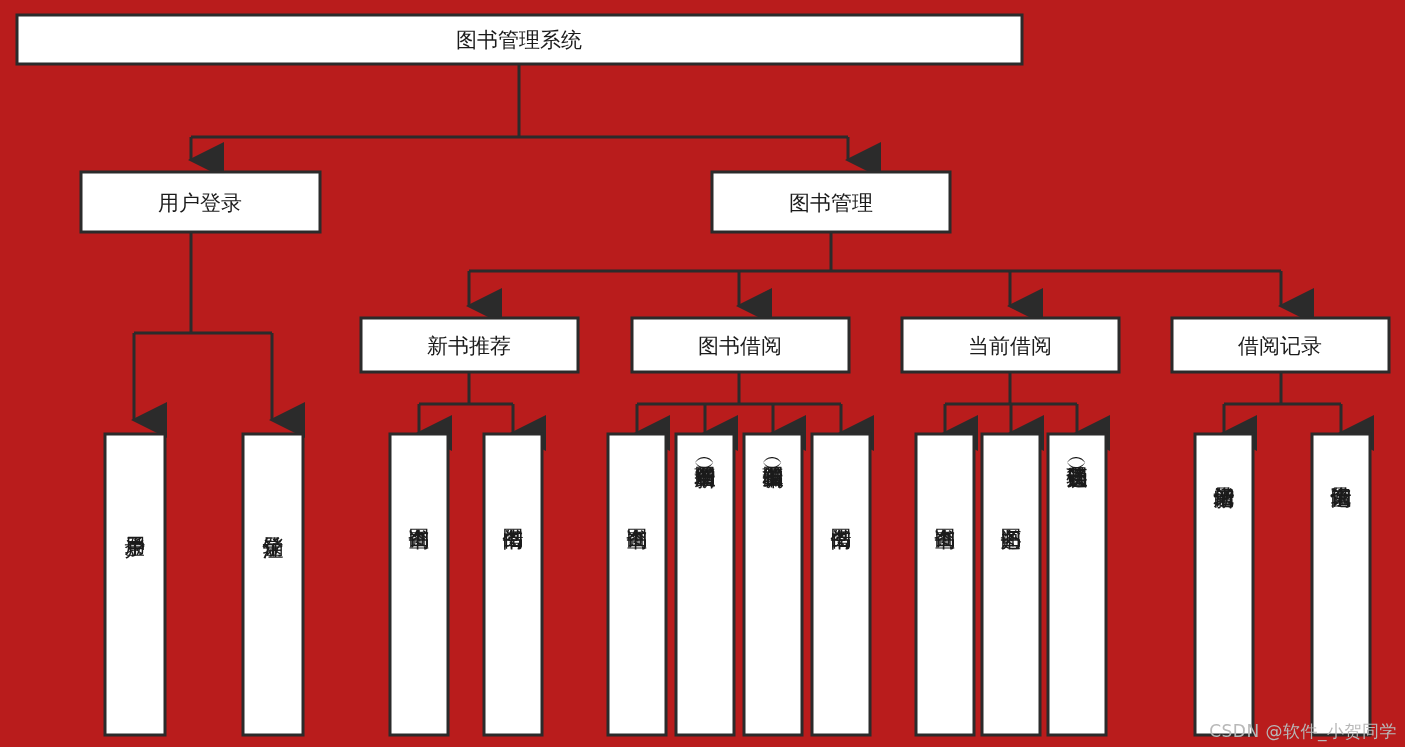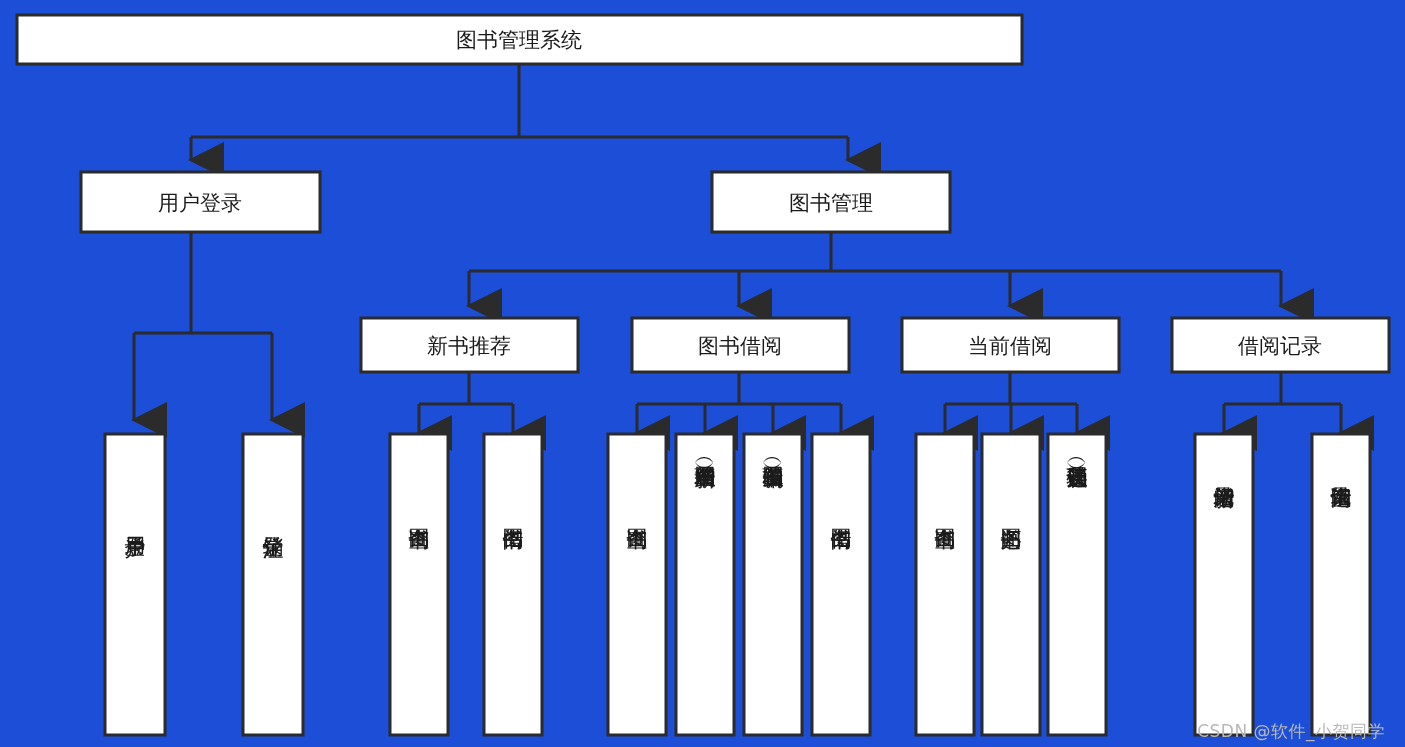--- a/index.html
+++ b/index.html
@@ -1,27 +1,27 @@
 <!DOCTYPE html>
 <html><head>
 <meta charset="utf-8">
 <style>
   html,body{margin:0;padding:0;background:#ffffff;}
   body{width:1405px;height:747px;overflow:hidden;
        font-family:"DejaVu Sans","Liberation Sans",sans-serif;}
-  #stage{position:relative;width:1405px;height:747px;background:#1d4ed8;}
+  #stage{position:relative;width:1405px;height:747px;background:#b91c1c;}
   svg.diagram{position:absolute;left:0;top:0;width:1405px;height:747px;}
   .node-rect{fill:#ffffff;stroke:#2b2b2b;stroke-width:3;}
   .conn{stroke:#2b2b2b;stroke-width:3;fill:none;}
   .arrowhead{fill:#2b2b2b;}
   .node-label{font-family:"DejaVu Sans","Liberation Sans",sans-serif;
               fill:#1b1b1b;font-size:21px;text-anchor:middle;}
   .node-label-v{font-family:"DejaVu Sans","Liberation Sans",sans-serif;
                 fill:#1b1b1b;font-size:21px;text-anchor:middle;}
-  .watermark{position:absolute;right:20px;bottom:4px;
+  .watermark{position:absolute;right:8px;bottom:4px;
              font-family:"DejaVu Sans","Liberation Sans",sans-serif;
              font-size:17px;color:#b8b8b8;letter-spacing:0.5px;
              white-space:nowrap;}
 </style>
 </head>
 <body>
 
 <div id="stage">
 
   <svg class="diagram" viewBox="0 0 1405 747">

